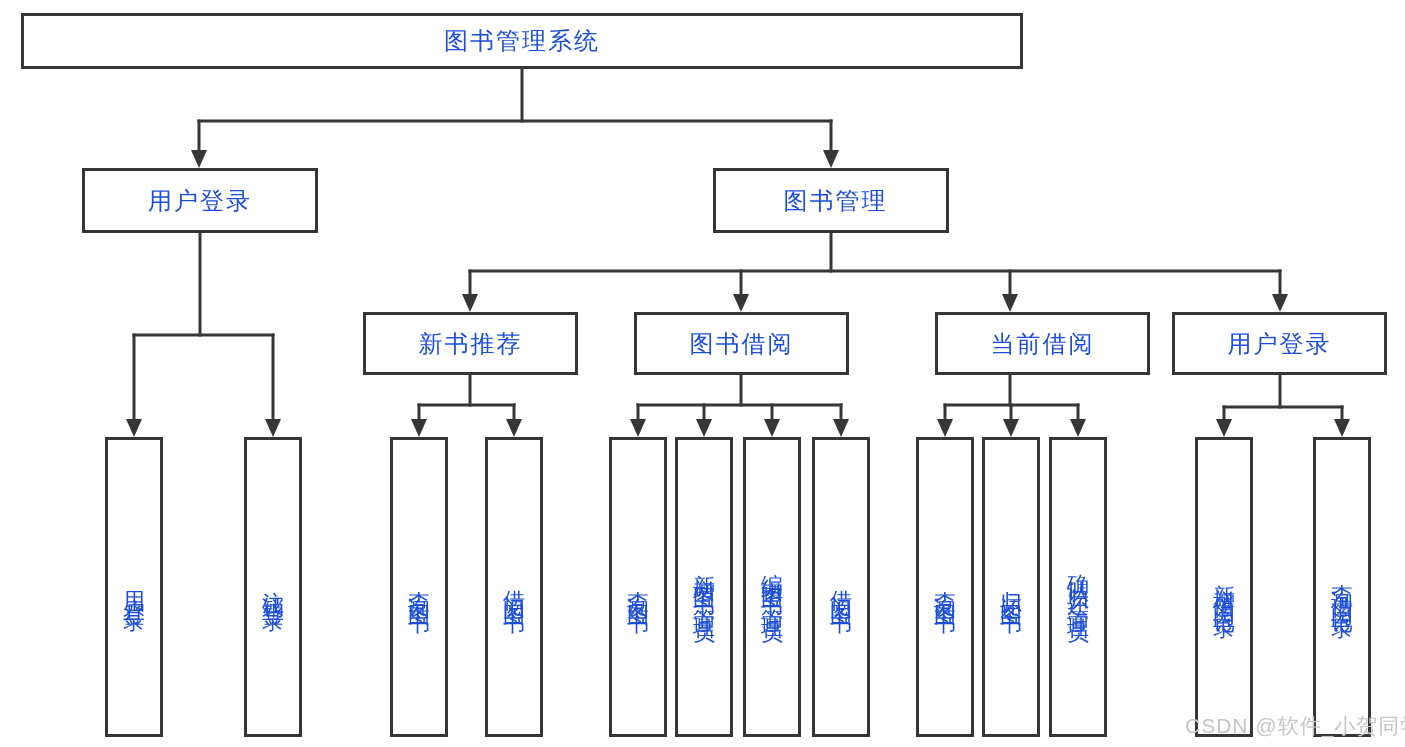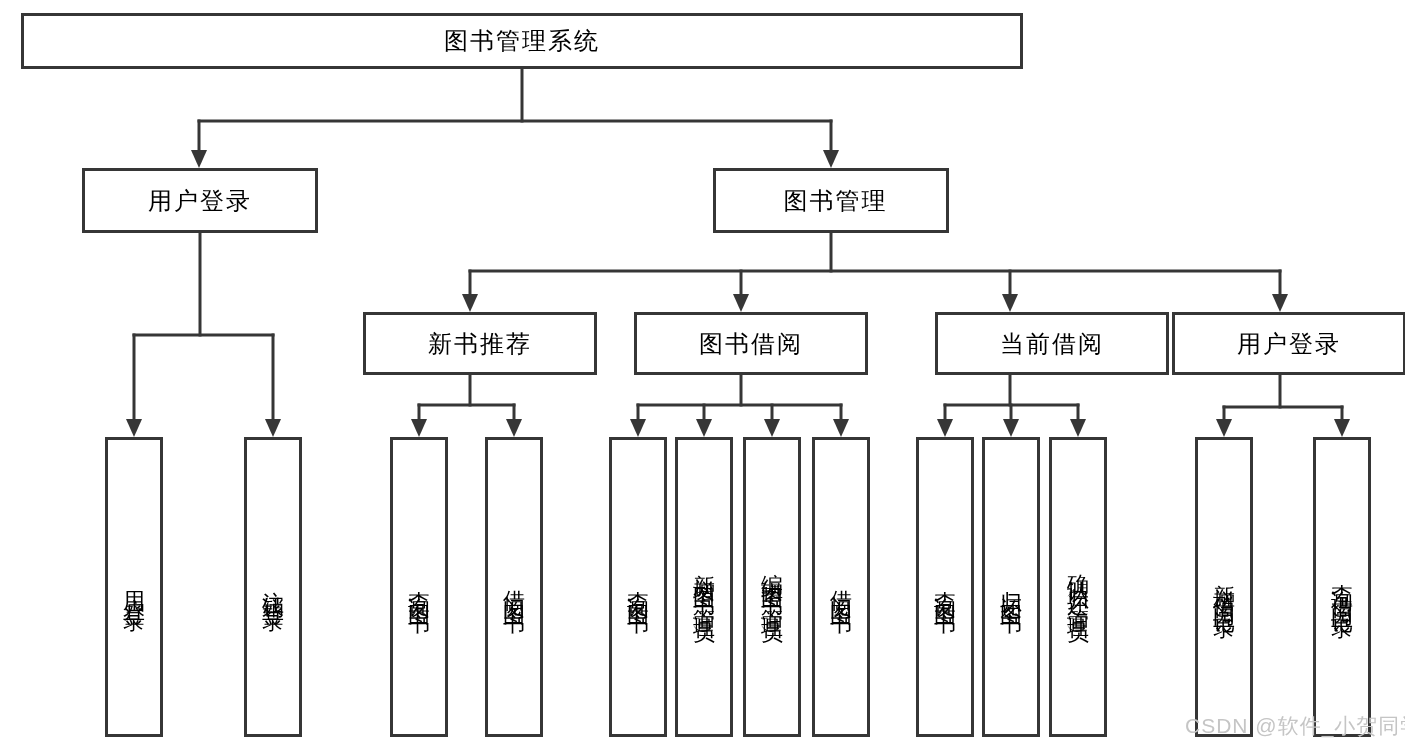--- a/index.html
+++ b/index.html
@@ -17,40 +17,40 @@
     z-index: 0;
   }
   .box {
     position: absolute;
     box-sizing: border-box;
     border: 3px solid #363636;
     background: #ffffff;
     display: flex;
     align-items: center;
     justify-content: center;
-    color: #000000;
+    color: #1d4ed8;
     z-index: 1;
     text-align: center;
   }
   .h-label {
     font-size: 24px;
     letter-spacing: 2px;
     white-space: nowrap;
   }
   .v-label {
     writing-mode: vertical-rl;
     text-orientation: mixed;
     font-size: 22px;
     line-height: 1.1;
     letter-spacing: 7px;
     white-space: nowrap;
   }
   .root-box   { left: 21px;   top: 13px;  width: 1002px; height: 56px; }
   .lvl2-box   { top: 168px; width: 236px; height: 65px; }
-  .lvl3-box   { top: 312px; width: 234px; height: 63px; }
+  .lvl3-box   { top: 312px; width: 215px; height: 63px; }
   .leaf-box   { top: 437px; width: 58px;  height: 300px; }
   .watermark {
     position: absolute;
     left: 1185px;
     top: 712px;
     font-size: 21px;
     color: #c5c5c5;
     letter-spacing: 1px;
     white-space: nowrap;
     z-index: 3;

